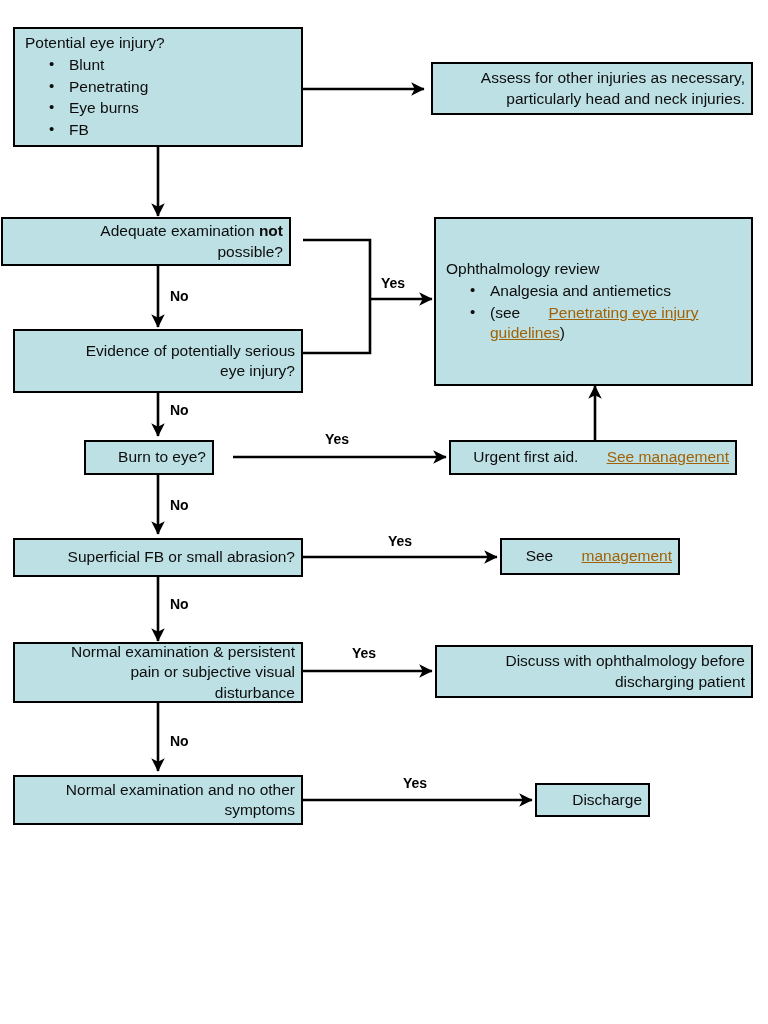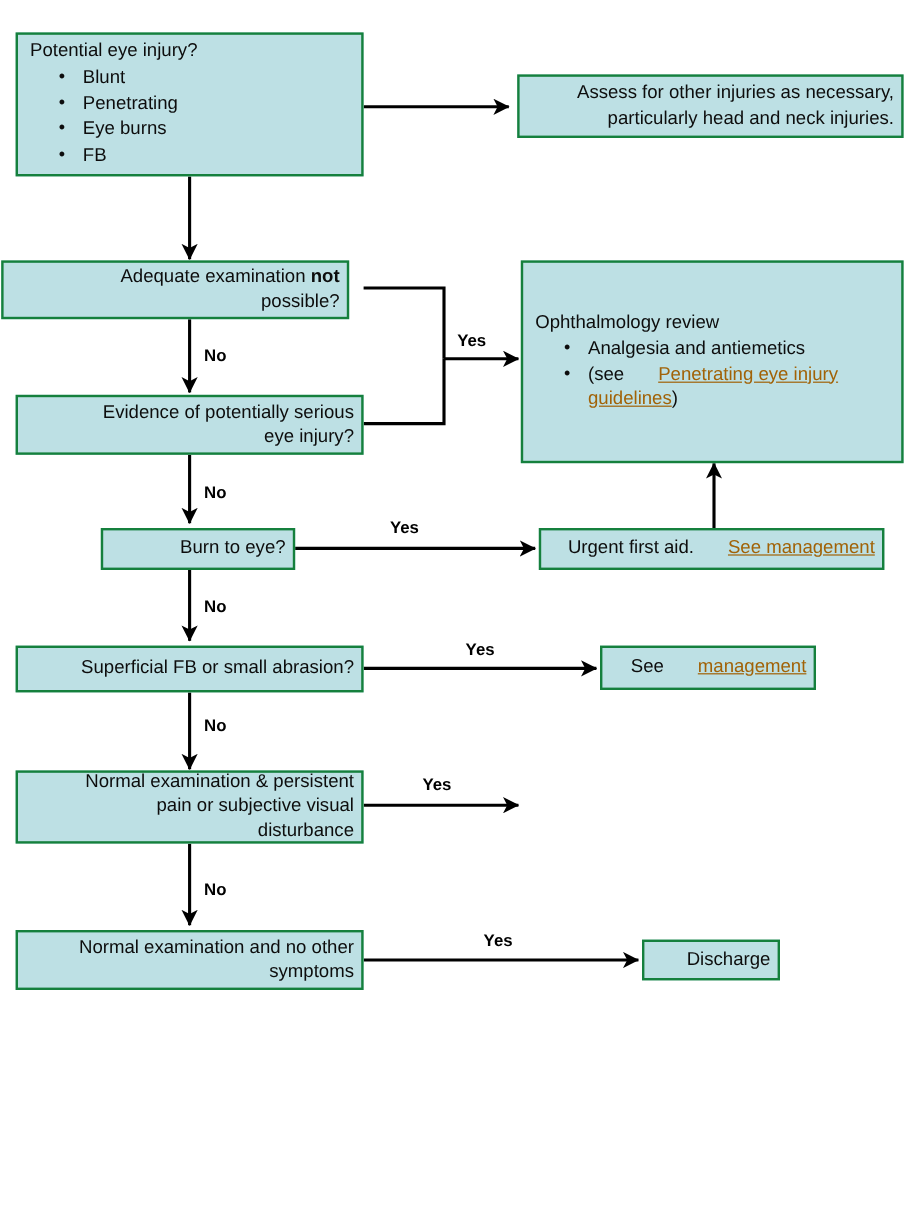--- a/index.html
+++ b/index.html
@@ -24,21 +24,21 @@
     position: absolute;
     left: 0; top: 0;
     width: 768px;
     height: 1024px;
     pointer-events: none;
   }
   .node {
     position: absolute;
     box-sizing: border-box;
     background: #bde0e4;
-    border: 2px solid #15803d;
+    border: 2px solid #000000;
     color: #0d0d0d;
     font-size: 15.5px;
     line-height: 1.32;
     display: flex;
     flex-direction: column;
     justify-content: center;
   }
   .node.center {
     text-align: center;
     align-items: flex-end;
@@ -139,34 +139,34 @@
   <div class="node center" style="left:431px; top:62px; width:322px; height:53px;">
     <div class="line">Assess for other injuries as necessary,</div>
     <div class="line">particularly head and neck injuries.</div>
   </div>
 
   <div class="node center" style="left:1px; top:217px; width:290px; height:49px;">
     <div class="line"><span>Adequate examination </span><b class="strong">not</b></div>
     <div class="line">possible?</div>
   </div>
 
-  <div class="node center" style="left:13px; top:329px; width:290px; height:50px;">
+  <div class="node center" style="left:13px; top:329px; width:290px; height:64px;">
     <div class="line">Evidence of potentially serious</div>
     <div class="line">eye injury?</div>
   </div>
 
   <div class="node left" style="left:434px; top:217px; width:319px; height:169px;">
     <div class="heading">Ophthalmology review</div>
     <ul class="bullets">
       <li>Analgesia and antiemetics</li>
       <li><span>(see </span><a class="lnk" href="#">Penetrating eye injury guidelines</a><span>)</span></li>
     </ul>
   </div>
 
-  <div class="node center" style="left:84px; top:440px; width:162px; height:35px;">
+  <div class="node center" style="left:84px; top:440px; width:130px; height:35px;">
     <div class="line">Burn to eye?</div>
   </div>
 
   <div class="node center" style="left:449px; top:440px; width:288px; height:35px;">
     <div class="line"><span>Urgent first aid. </span><a class="lnk" href="#">See management</a></div>
   </div>
 
   <div class="node center" style="left:13px; top:538px; width:290px; height:39px;">
     <div class="line">Superficial FB or small abrasion?</div>
   </div>
@@ -174,20 +174,24 @@
   <div class="node center" style="left:500px; top:538px; width:180px; height:37px;">
     <div class="line"><span>See </span><a class="lnk" href="#">management</a></div>
   </div>
 
   <div class="node center" style="left:13px; top:642px; width:290px; height:61px;">
     <div class="line">Normal examination &amp; persistent</div>
     <div class="line">pain or subjective visual</div>
     <div class="line">disturbance</div>
   </div>
 
+  <div class="node center" style="left:435px; top:645px; width:318px; height:53px;">
+    <div class="line">Discuss with ophthalmology before</div>
+    <div class="line">discharging patient</div>
+  </div>
 
   <div class="node center" style="left:13px; top:775px; width:290px; height:50px;">
     <div class="line">Normal examination and no other</div>
     <div class="line">symptoms</div>
   </div>
 
   <div class="node center" style="left:535px; top:783px; width:115px; height:34px;">
     <div class="line">Discharge</div>
   </div>
 

